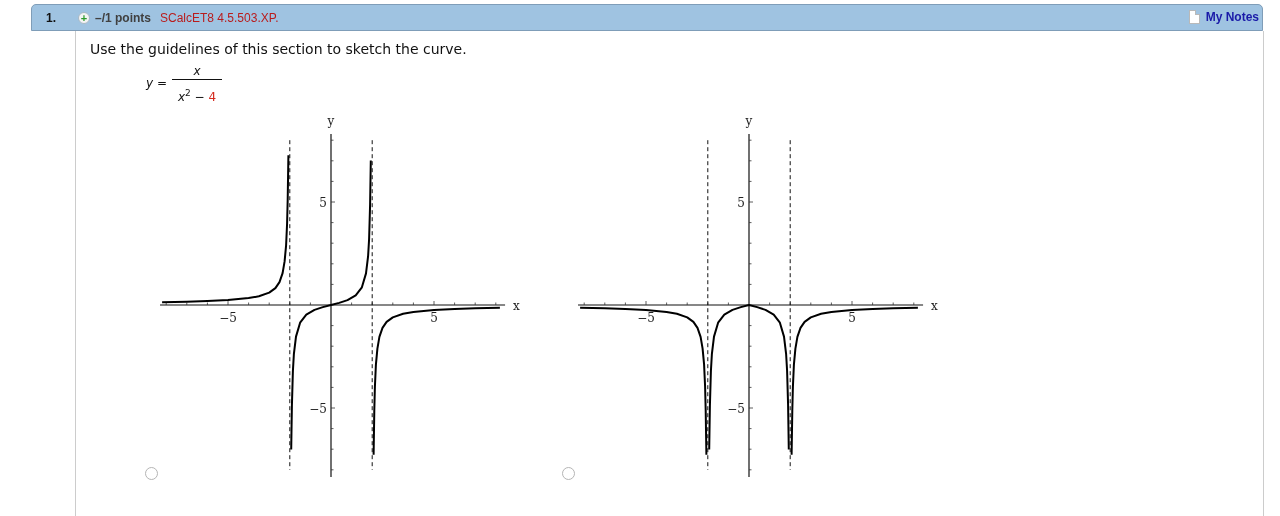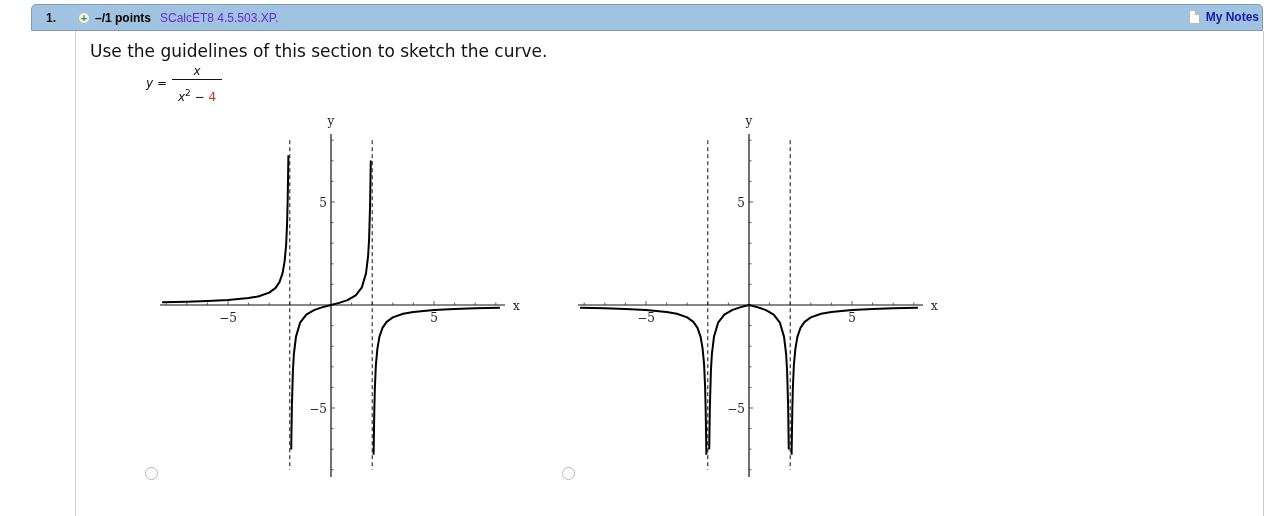--- a/index.html
+++ b/index.html
@@ -8,32 +8,32 @@
     position:absolute; left:31px; top:4px; width:1232px; height:27px;
     background:#9fc3e1; border:1px solid #7f9db8; border-radius:5px 5px 0 0;
     box-sizing:border-box;
   }
   .qnum { position:absolute; left:14px; top:6px; font-size:12px; font-weight:bold; color:#111; }
   .plus-icon {
     position:absolute; left:46px; top:7px; width:12px; height:12px; border-radius:50%;
     background:#f4f4f4; border:1px solid #a8b8c4; box-sizing:border-box;
     color:#2c9a2c; font-size:11px; font-weight:bold; line-height:10px; text-align:center;
   }
-  .points { position:absolute; left:63px; top:6px; font-size:12px; font-weight:bold; color:#000000; }
-  .source { position:absolute; left:128px; top:6px; font-size:12px; color:#6d28d9; }
+  .points { position:absolute; left:63px; top:6px; font-size:12px; font-weight:bold; color:#404040; }
+  .source { position:absolute; left:128px; top:6px; font-size:12px; color:#b91c1c; }
   .notes { position:absolute; right:3px; top:5px; display:flex; align-items:flex-end; }
   .note-icon {
     width:11px; height:14px; background:#fff; border:1px solid #b9b9b9; box-sizing:border-box; margin-right:6px;
     position:relative;
   }
   .note-icon::after{ content:""; position:absolute; right:-1px; top:-1px; width:4px; height:4px; background:#9fc3e1; border-left:1px solid #b9b9b9; border-bottom:1px solid #b9b9b9;}
   .notes-label { font-size:12px; font-weight:bold; color:#1a1aa8; }
   .content-left { position:absolute; left:75px; top:31px; width:1px; height:485px; background:#cccccc; }
   .content-right { position:absolute; left:1263px; top:31px; width:1px; height:485px; background:#cccccc; }
-  .prompt { position:absolute; left:90px; top:41px; font-family:"DejaVu Sans", sans-serif; font-size:17px; color:#111; }
+  .prompt { position:absolute; left:90px; top:41px; font-family:"DejaVu Sans", sans-serif; font-size:14px; color:#111; }
   .eq { position:absolute; left:146px; top:64px; font-family:"DejaVu Sans", sans-serif; font-size:12px; color:#111; }
   .eq .lhs { position:absolute; left:0; top:12px; font-style:italic; white-space:nowrap; }
   .eq .frac { position:absolute; left:26px; top:0; width:50px; text-align:center; }
   .eq .num { display:block; font-style:italic; height:15px; }
   .eq .bar { display:block; height:1px; background:#111; margin:0 0 2px 0; }
   .eq .den { display:block; white-space:nowrap;margin-top:8px; }
   .eq .den i { font-style:italic; }
   .eq .den sup { font-size:9px; }
   .eq .red { color:#d42a1e; }
   svg.plots { position:absolute; left:0; top:0; }

